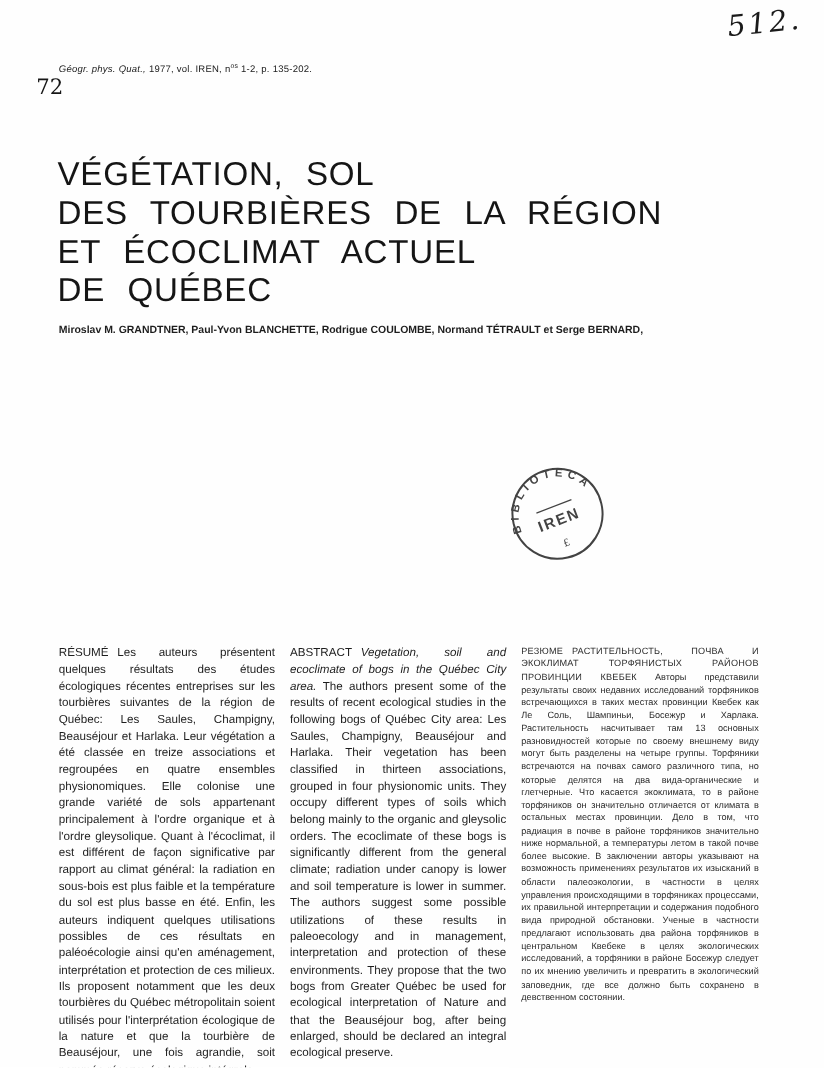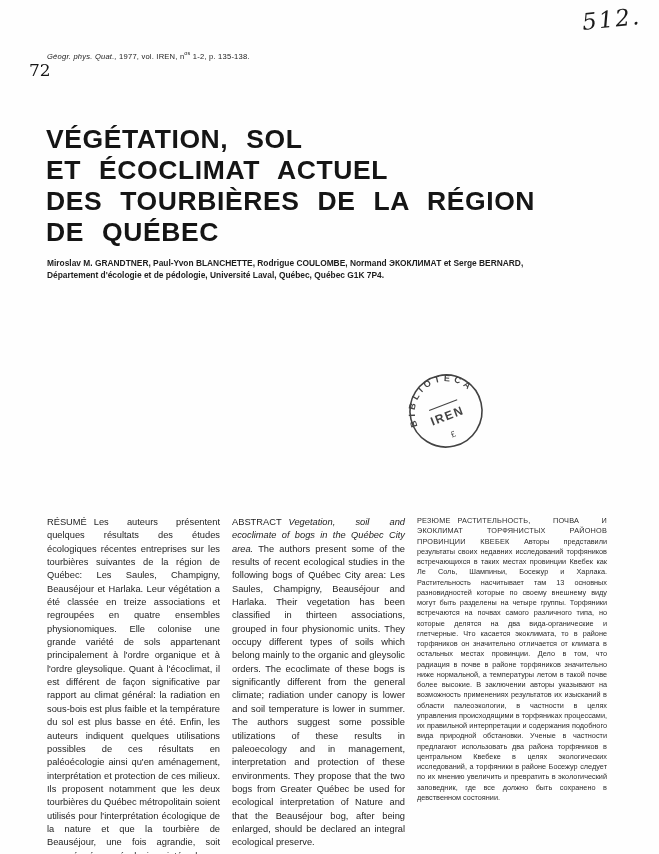--- a/index.html
+++ b/index.html
@@ -47,21 +47,21 @@
     font-size: 17px;
     color: #161616;
   }
 
   .title-block {
     position: absolute;
     left: 46px;
     top: 124px;
     width: 575px;
     font-size: 26.5px;
-    font-weight: bold;
+    font-weight: normal;
     line-height: 31px;
     letter-spacing: 0.6px;
     word-spacing: 10px;
     color: #151515;
   }
 
   .authors {
     position: absolute;
     left: 47px;
     top: 258px;
@@ -107,34 +107,33 @@
   .italic-title { font-style: italic; }
   .caps-title { letter-spacing: 0.2px; }
 </style>
 </head>
 <body>
 
 <div class="page">
 
   <div class="handwritten">512.</div>
 
-  <div class="citation"><span class="journal">Géogr. phys. Quat.,</span><span> 1977, vol. IREN, n</span><sup>os</sup><span> 1-2, p. 135-138.</span></div>
+  <div class="citation"><span class="journal">Géogr. phys. Quat.,</span><span> 1977, vol. IREN, n</span><sup>os</sup><span> 1-2, p. 135-202.</span></div>
 
   <div class="page-number">72</div>
 
   <div class="title-block">
     <div>VÉGÉTATION, SOL</div>
+    <div>DES TOURBIÈRES DE LA RÉGION</div>
     <div>ET ÉCOCLIMAT ACTUEL</div>
-    <div>DES TOURBIÈRES DE LA RÉGION</div>
     <div>DE QUÉBEC</div>
   </div>
 
   <div class="authors">
-    <div>Miroslav M. GRANDTNER, Paul-Yvon BLANCHETTE, Rodrigue COULOMBE, Normand ЭКОКЛИМАТ et Serge BERNARD,</div>
-    <div>Département d'écologie et de pédologie, Université Laval, Québec, Québec G1K 7P4.</div>
+    <div>Miroslav M. GRANDTNER, Paul-Yvon BLANCHETTE, Rodrigue COULOMBE, Normand TÉTRAULT et Serge BERNARD,</div>
   </div>
 
   <div class="stamp">
     <svg width="86" height="82" viewBox="0 0 86 82">
       <circle cx="43" cy="41" r="36" fill="none" stroke="#2a2a2a" stroke-width="1.6"></circle>
       <path id="stampArc" d="M 14,55 A 31.5,31.5 0 1 1 72,55" fill="none"></path>
       <text font-family="Liberation Sans, sans-serif" font-size="9" font-weight="bold" fill="#2a2a2a" letter-spacing="3.5">
         <textPath href="#stampArc" startOffset="6">BIBLIOTECA</textPath>
       </text>
       <g transform="rotate(-8 43 45)">

